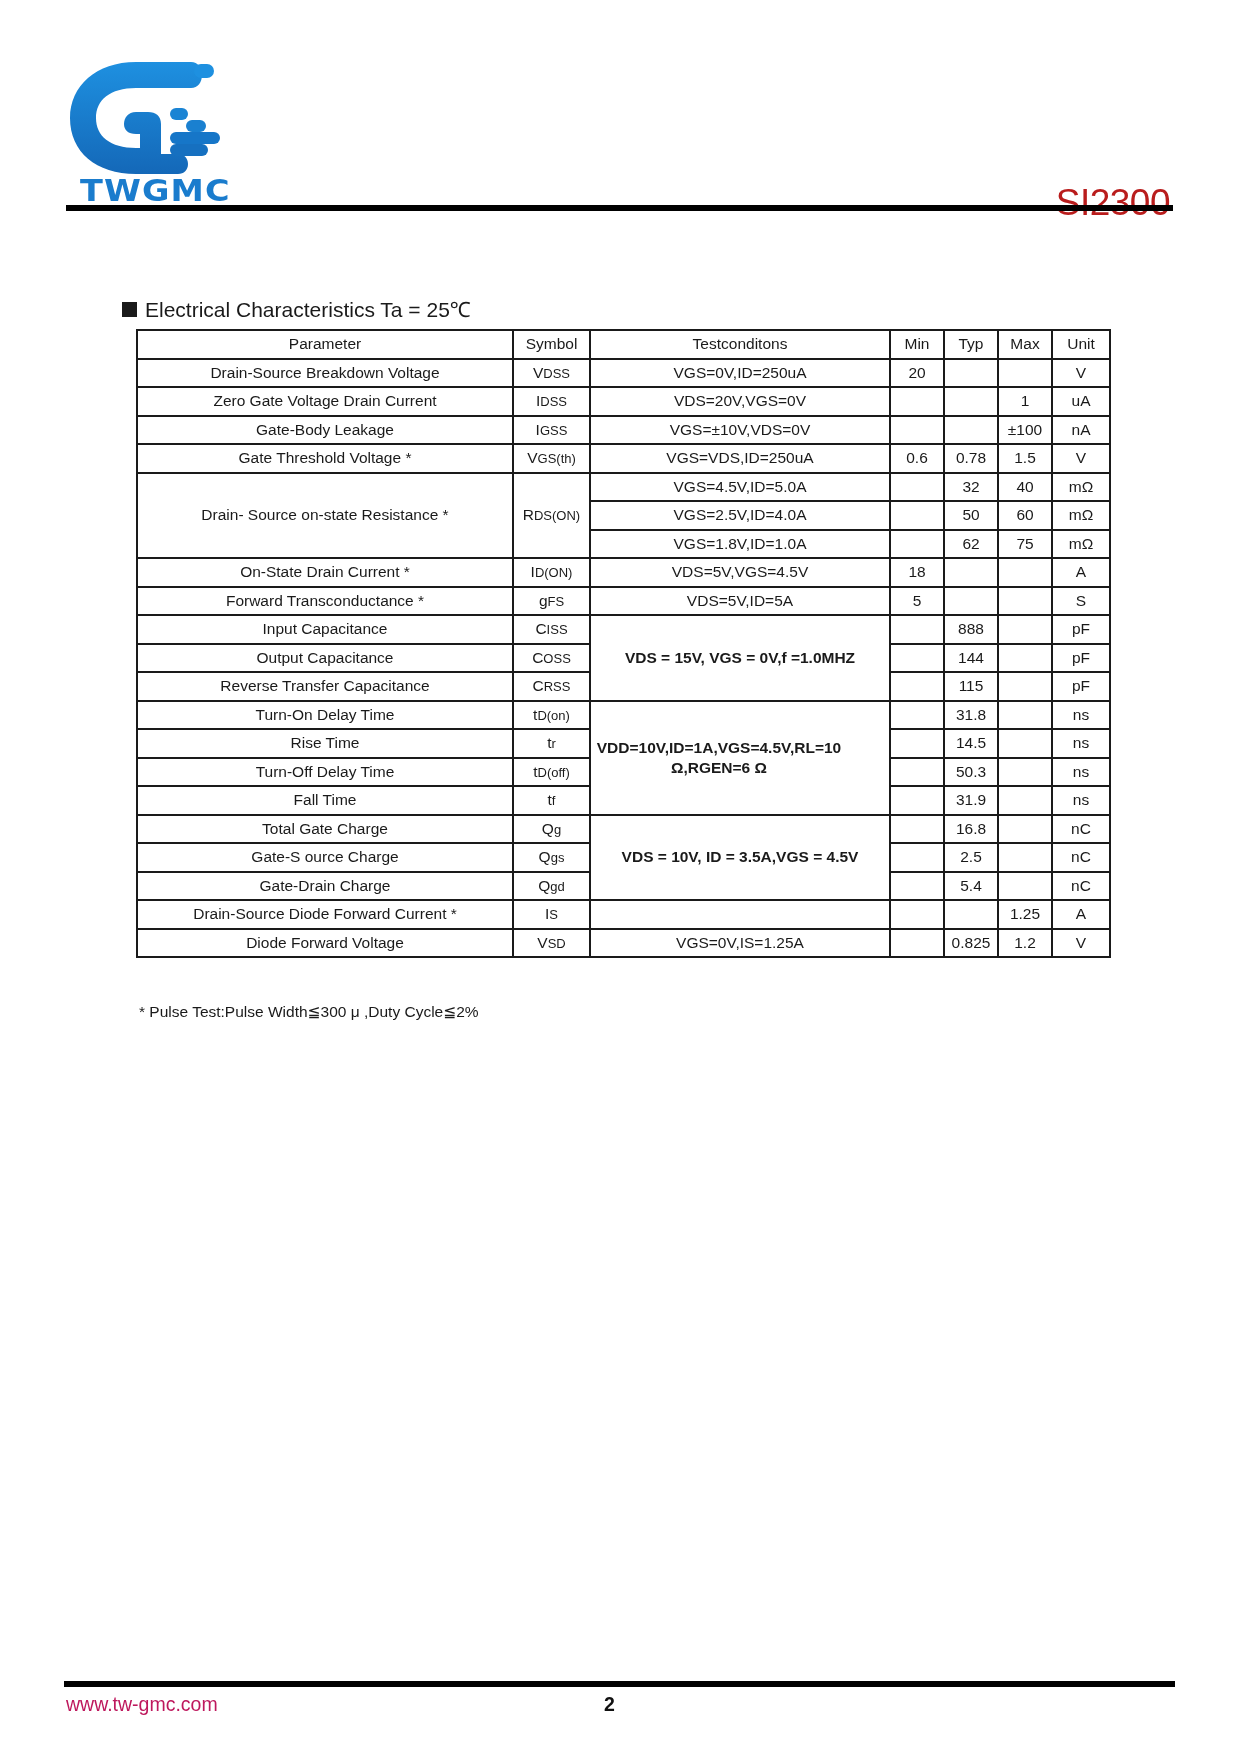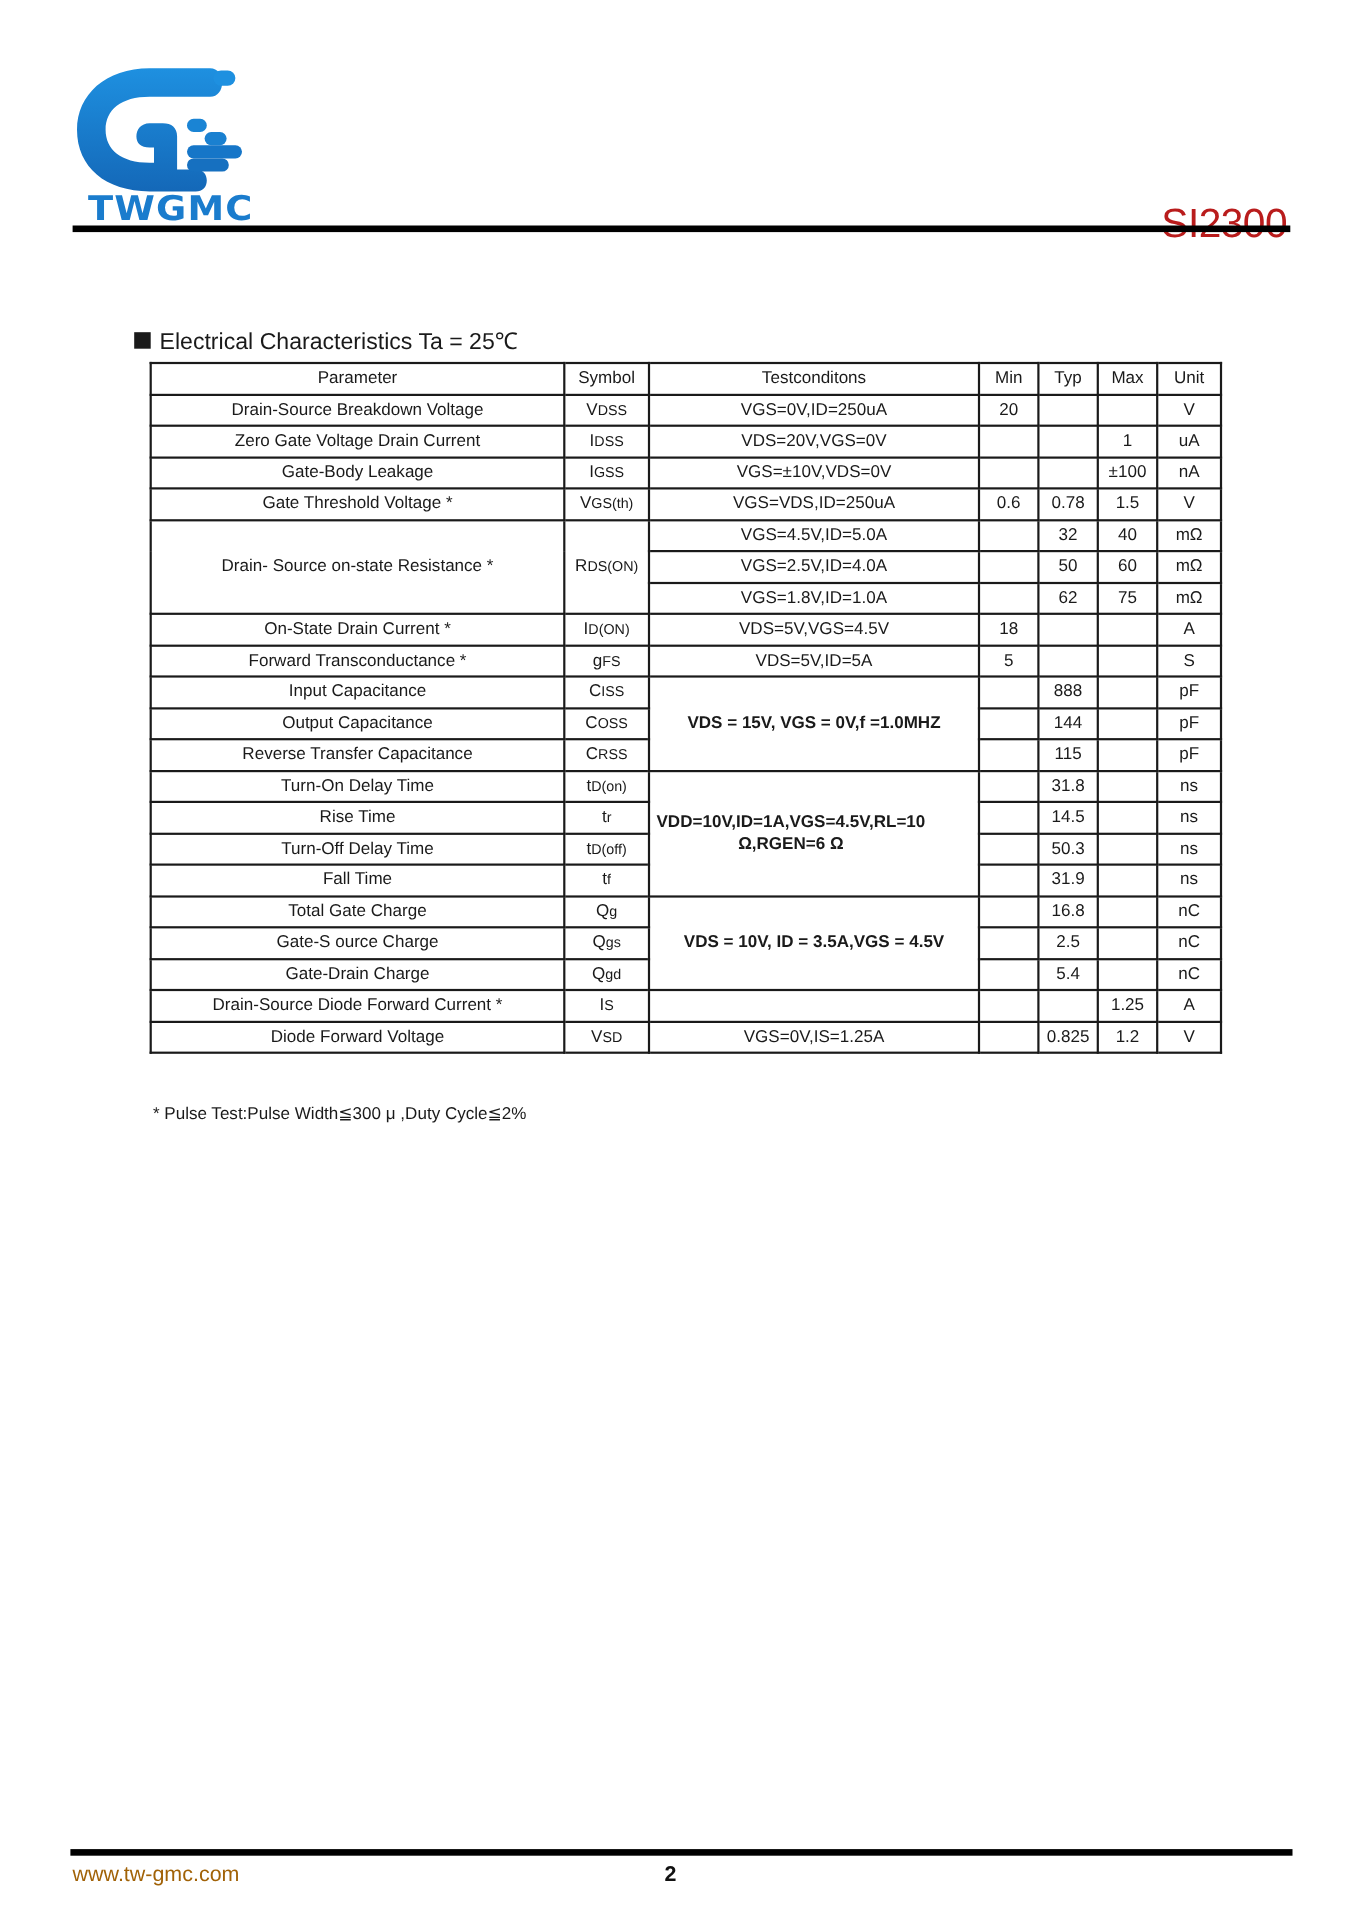--- a/index.html
+++ b/index.html
@@ -24,21 +24,21 @@
     .tbl { left: 136px; top: 329px; width: 975px; border-collapse: collapse; table-layout: fixed; font-size: 15.5px; }
     .tbl td, .tbl th { border: 2.4px solid #1a1a1a; height: 26.5px; padding: 0 3px; font-weight: normal; white-space: nowrap; }
     .tbl th { text-align: center; }
     .c { text-align: center; }
     .l { text-align: center; }
     .tbl td.tc { white-space: normal; vertical-align: middle; line-height: 20px; font-weight: bold; }
     .sub { font-size: 13px; }
     .footnote { left: 139px; top: 1003px; font-size: 15.5px; }
 
     
-    .url { left: 66px; top: 1693px; font-size: 19.5px; color: #a16207; }
+    .url { left: 66px; top: 1693px; font-size: 19.5px; color: #be185d; }
     .page-no { left: 604px; top: 1693px; font-size: 19.5px; font-weight: bold; color: #111; }
   </style>
 </head>
 <body>
 
 <div class="abs logo">
   <svg width="180" height="120" viewBox="0 0 180 120">
     <defs>
       <linearGradient id="lg" x1="0" y1="0" x2="0" y2="1">
         <stop offset="0" stop-color="#1e90e0"></stop>

